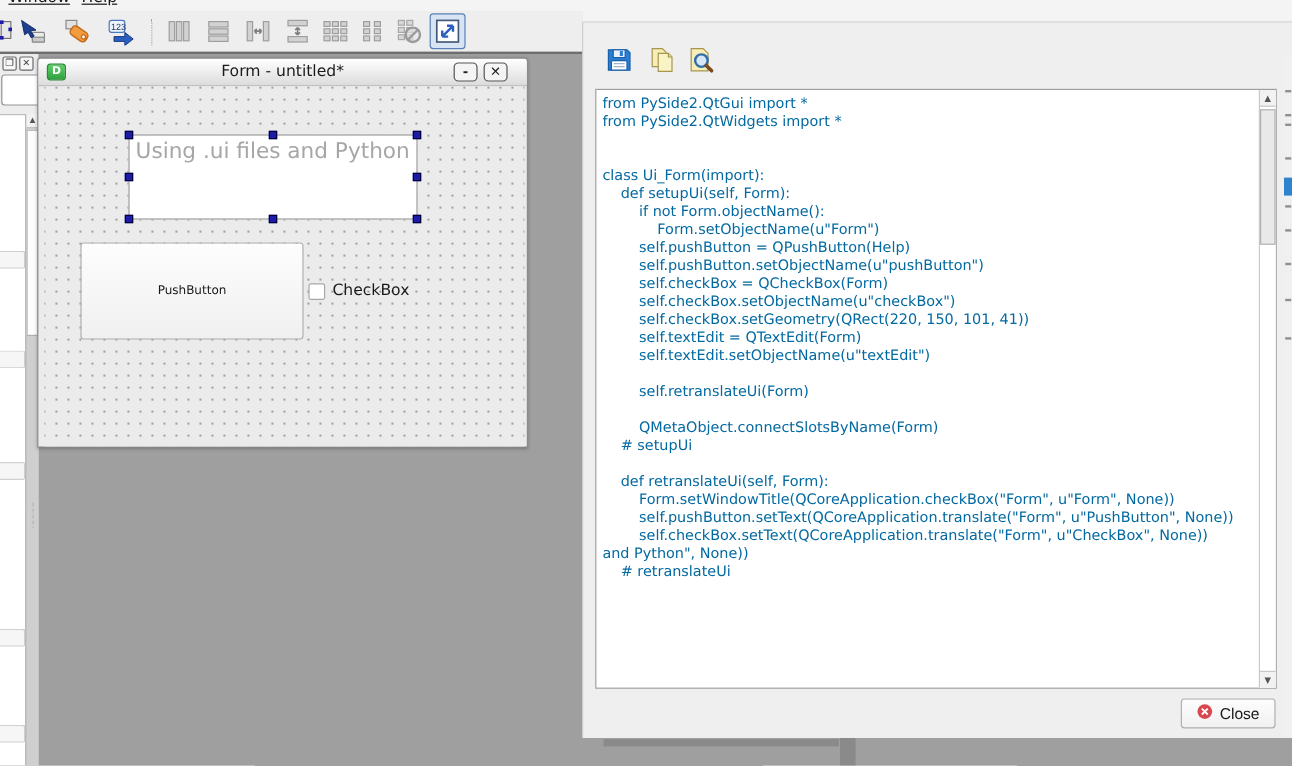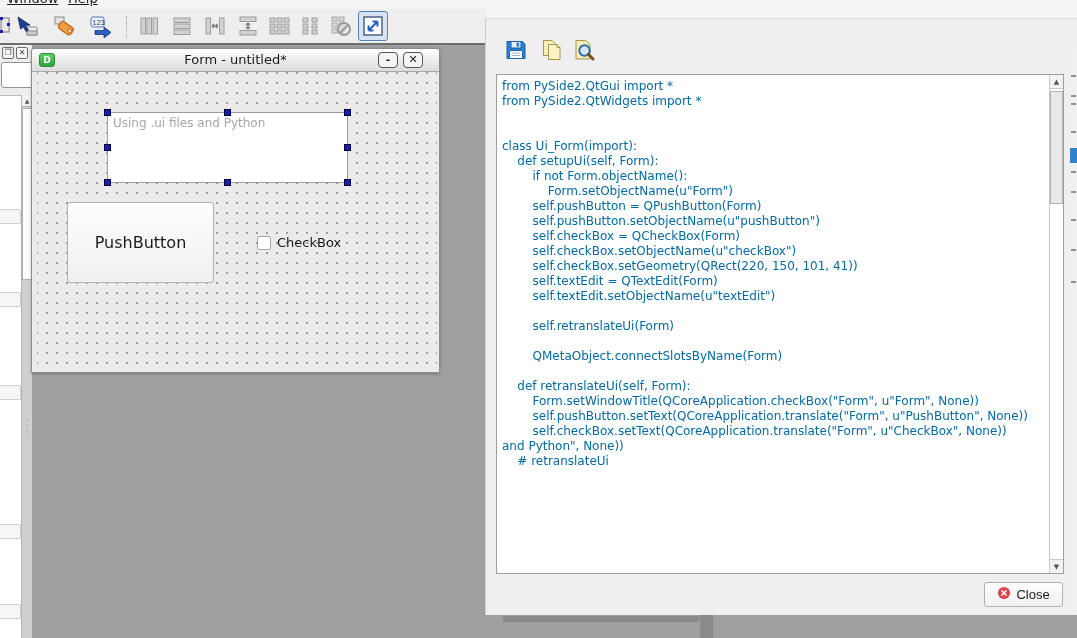--- a/index.html
+++ b/index.html
@@ -35,23 +35,23 @@
   .form-titlebar { position:absolute; left:0; top:0; width:100%; height:23px; background:linear-gradient(#ffffff,#dcdcdc); border-bottom:1px solid #a8a8a8; border-radius:3px 3px 0 0; }
   .form-icon { position:absolute; left:7px; top:4px; width:16px; height:14px; background:linear-gradient(#5ecf6a,#2fa340); border:1px solid #2a8a36; border-radius:3px; color:#fff; font-size:9px; font-weight:bold; text-align:center; line-height:13px; }
   .form-title { position:absolute; left:0; right:0; top:3px; text-align:center; font-size:13px; color:#1a1a1a; }
   .cap-btn { position:absolute; top:3px; width:20px; height:16px; border:1.5px solid #555; border-radius:4px; background:#f4f4f4; font-size:11px; font-weight:bold; line-height:13px; text-align:center; color:#222; }
   .cap-min { right:41px; }
   .cap-close { right:16px; }
   .form-canvas { position:absolute; left:5px; top:23px; width:400px; height:300px; background:#ebebeb;
       background-image:radial-gradient(#9d9d9d 0.9px, transparent 1px); background-size:10px 10px; background-position:5px 6px; }
 
   .w-textedit { position:absolute; left:70px; top:40px; width:241px; height:71px; background:#ffffff; border:1px solid #9b9b9b; }
-  .w-placeholder { position:absolute; left:5px; top:3px; font-size:12px; color:#a6a6a6; }
+  .w-placeholder { position:absolute; left:5px; top:3px; font-size:18px; color:#a6a6a6; }
   .handle { position:absolute; width:7px; height:7px; background:#1c1ca8; border:1px solid #00003a; }
-  .w-pushbutton { position:absolute; left:30px; top:130px; width:147px; height:81px; background:linear-gradient(#fdfdfd,#f0f0f0); border:1px solid #b2b2b2; border-radius:3px; font-size:16px; color:#1a1a1a; display:flex; align-items:center; justify-content:center; }
+  .w-pushbutton { position:absolute; left:30px; top:130px; width:186px; height:81px; background:linear-gradient(#fdfdfd,#f0f0f0); border:1px solid #b2b2b2; border-radius:3px; font-size:10px; color:#1a1a1a; display:flex; align-items:center; justify-content:center; }
   .w-checkbox { position:absolute; left:220px; top:150px; width:101px; height:41px; display:flex; align-items:center; }
   .cb-box { width:14px; height:14px; background:#ffffff; border:1px solid #a8a8a8; border-radius:2px; margin-right:6px; }
   .cb-label { font-size:13px; color:#1a1a1a; }
 
   
   .code-dialog { position:absolute; left:485px; top:18px; width:592px; height:597px; background:#efefef; border-left:1px solid #cdcdcd; border-top:1px solid #dedede; }
   .dlg-tbtn { position:absolute; top:17px; width:28px; height:28px; background:transparent; border:none; padding:2px; }
   .dlg-tbtn svg { width:24px; height:24px; display:block; }
   .code-view { position:absolute; left:10px; top:55px; width:568px; height:500px; background:#ffffff; border:1px solid #9f9f9f; }
   .code-content { position:absolute; left:0; top:0; right:14px; bottom:0; overflow:hidden; padding:4px 0 0 5px; }
@@ -278,31 +278,32 @@
     <div class="code-view">
       <div class="code-content">
           <div class="code-line">from PySide2.QtGui import *</div>
           <div class="code-line">from PySide2.QtWidgets import *</div>
           <div class="code-line"></div>
           <div class="code-line"></div>
           <div class="code-line">class Ui_Form(import):</div>
           <div class="code-line">    def setupUi(self, Form):</div>
           <div class="code-line">        if not Form.objectName():</div>
           <div class="code-line">            Form.setObjectName(u"Form")</div>
-          <div class="code-line">        self.pushButton = QPushButton(Form)</div>
+          <div class="code-line">        self.pushButton = QPushButton(Help)</div>
           <div class="code-line">        self.pushButton.setObjectName(u"pushButton")</div>
           <div class="code-line">        self.checkBox = QCheckBox(Form)</div>
           <div class="code-line">        self.checkBox.setObjectName(u"checkBox")</div>
           <div class="code-line">        self.checkBox.setGeometry(QRect(220, 150, 101, 41))</div>
           <div class="code-line">        self.textEdit = QTextEdit(Form)</div>
           <div class="code-line">        self.textEdit.setObjectName(u"textEdit")</div>
           <div class="code-line"></div>
           <div class="code-line">        self.retranslateUi(Form)</div>
           <div class="code-line"></div>
           <div class="code-line">        QMetaObject.connectSlotsByName(Form)</div>
+          <div class="code-line">    # setupUi</div>
           <div class="code-line"></div>
           <div class="code-line">    def retranslateUi(self, Form):</div>
           <div class="code-line">        Form.setWindowTitle(QCoreApplication.checkBox("Form", u"Form", None))</div>
           <div class="code-line">        self.pushButton.setText(QCoreApplication.translate("Form", u"PushButton", None))</div>
           <div class="code-line">        self.checkBox.setText(QCoreApplication.translate("Form", u"CheckBox", None))</div>
           <div class="code-line">and Python", None))</div>
           <div class="code-line">    # retranslateUi</div>
         </div>
       <div class="v-scrollbar">
         <div class="sb-up">▲</div>

